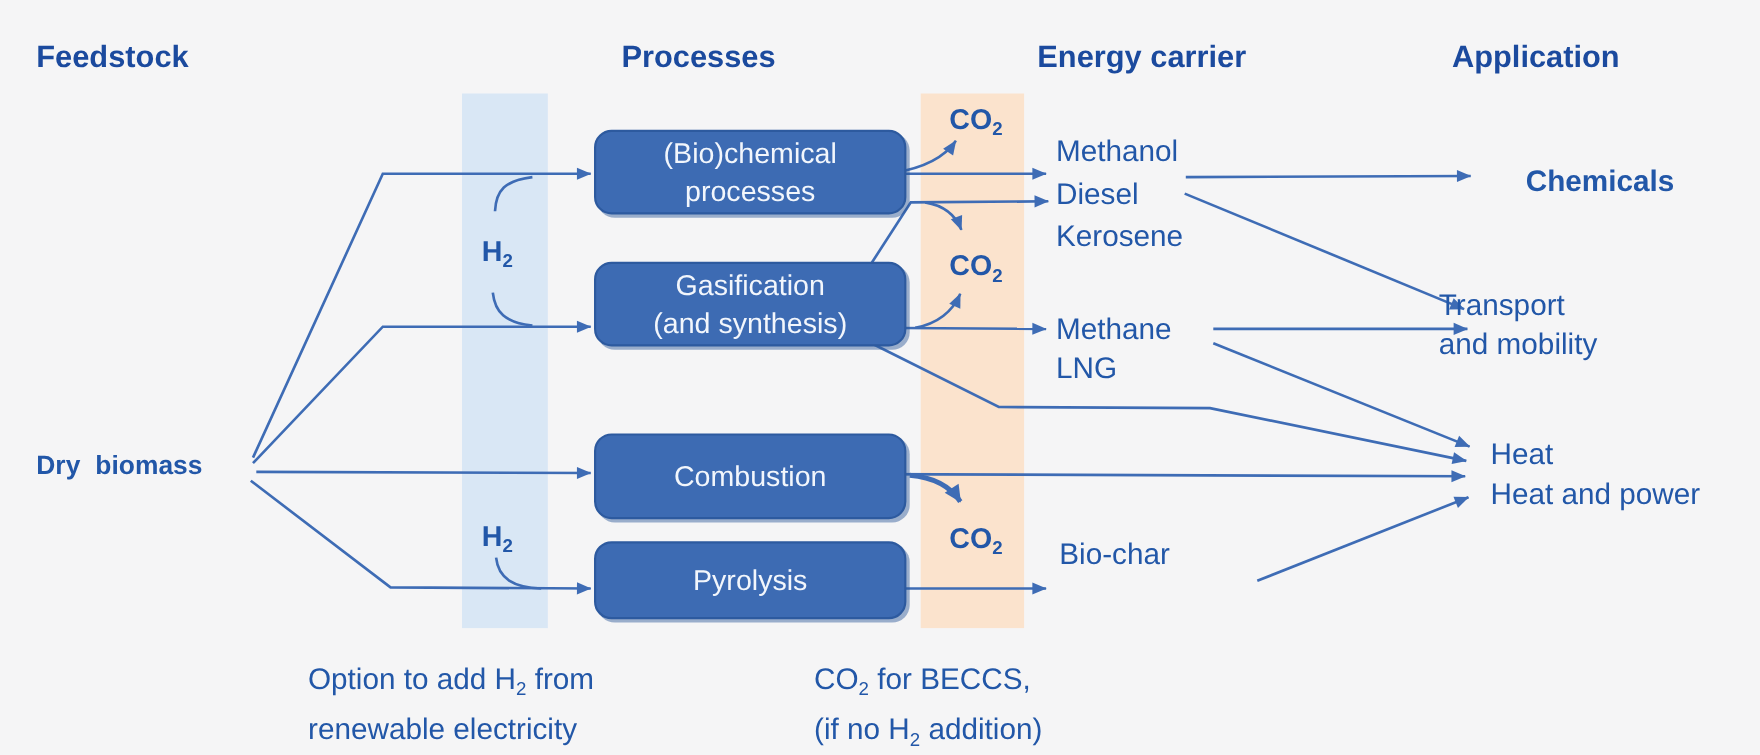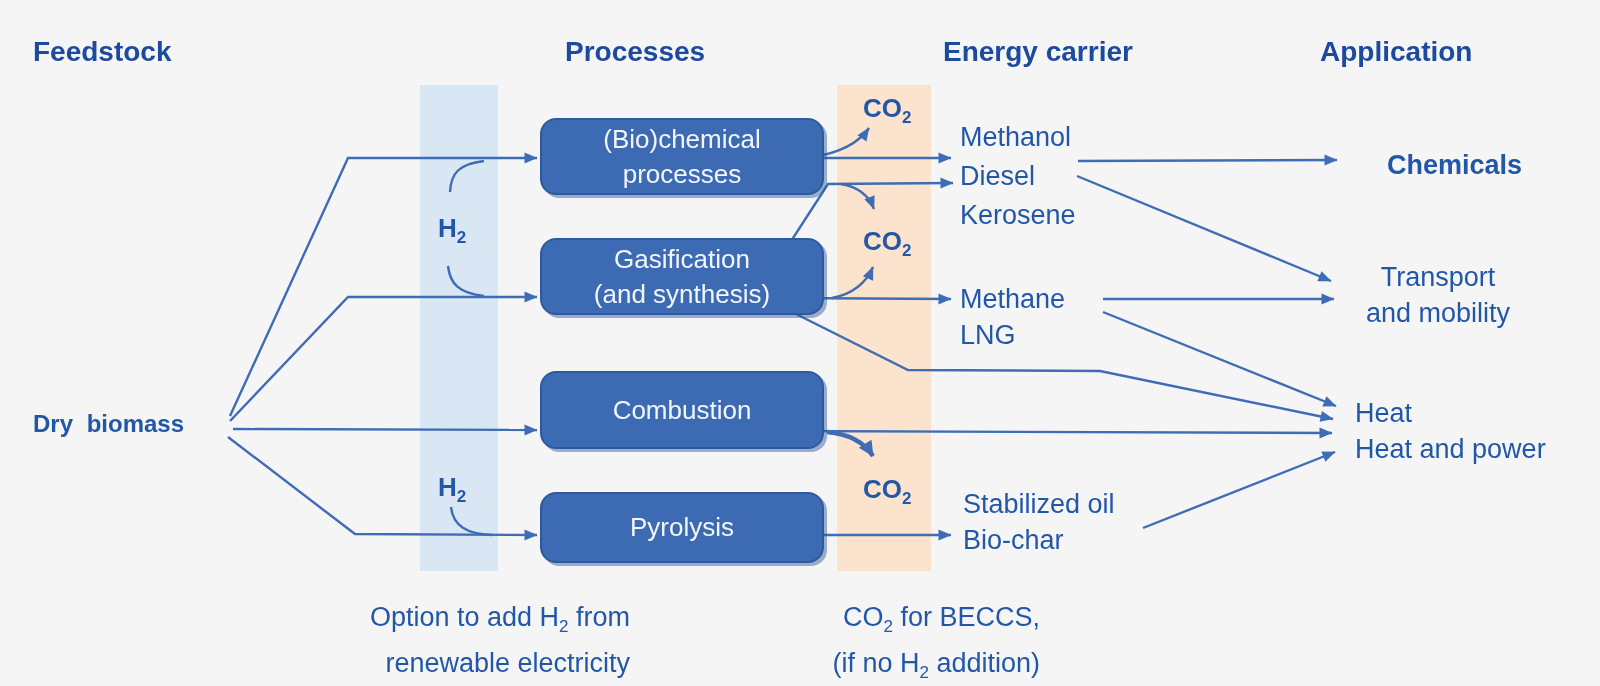--- a/index.html
+++ b/index.html
@@ -31,21 +31,21 @@
     box-shadow:3px 3px 0 rgba(43,86,150,0.45);
     color:var(--box-text);font-size:26px;line-height:35px;
     display:flex;flex-direction:column;justify-content:center;align-items:center;
     text-align:center;box-sizing:border-box;
   }
   .lbl{position:absolute;color:var(--label-text);font-size:27px;white-space:nowrap;font-weight:bold;}
   .sub{font-size:17px;vertical-align:-6px;}
   .group{position:absolute;color:var(--label-text);font-size:27px;white-space:nowrap;}
   .group div{display:block;}
   .caption{position:absolute;color:var(--label-text);font-size:27px;
-    line-height:37px;text-align:right;white-space:nowrap;}
+    line-height:37px;text-align:left;white-space:nowrap;}
   svg.flows{position:absolute;left:0;top:0;}
   svg.flows path{fill:none;stroke:var(--arrow);stroke-width:2.4;}
   svg.flows path.thick{stroke-width:4.5;}
   #arr path,#arrbig path{fill:var(--arrow);stroke:none;}
 </style>
 </head>
 <body>
 
 <div class="stage">
 
@@ -98,21 +98,21 @@
   <div class="lbl" style="left:33px;top:410px;font-size:24px;word-spacing:7px;">Dry biomass</div>
 
   <div class="pbox" style="top:118px;height:77px;">
     <span>(Bio)chemical</span>
     <span>processes</span>
   </div>
   <div class="pbox" style="top:238px;height:77px;">
     <span>Gasification</span>
     <span>(and synthesis)</span>
   </div>
-  <div class="pbox" style="top:371px;height:78px;justify-content:center;">
+  <div class="pbox" style="top:394px;height:78px;justify-content:center;">
     <span>Combustion</span>
   </div>
   <div class="pbox" style="top:492px;height:71px;">
     <span>Pyrolysis</span>
   </div>
 
   <div class="lbl" style="left:438px;top:213px;font-size:26px;"><span>H</span><span class="sub">2</span></div>
   <div class="lbl" style="left:438px;top:472px;font-size:26px;"><span>H</span><span class="sub">2</span></div>
 
   <div class="lbl" style="left:863px;top:93px;font-size:26px;"><span>CO</span><span class="sub">2</span></div>
@@ -122,26 +122,25 @@
   <div class="group" style="left:960px;top:118px;line-height:39px;">
     <div>Methanol</div>
     <div>Diesel</div>
     <div>Kerosene</div>
   </div>
   <div class="group" style="left:960px;top:281px;line-height:36px;">
     <div>Methane</div>
     <div>LNG</div>
   </div>
   <div class="group" style="left:963px;top:486px;line-height:36px;">
-    <div>Stabilized oil</div>
     <div>Bio-char</div>
   </div>
 
   <div class="lbl" style="left:1387px;top:150px;">Chemicals</div>
-  <div class="group" style="left:1366px;top:259px;line-height:36px;text-align:center;">
+  <div class="group" style="left:1308px;top:259px;line-height:36px;">
     <div>Transport</div>
     <div>and mobility</div>
   </div>
   <div class="group" style="left:1355px;top:395px;line-height:36px;">
     <div>Heat</div>
     <div>Heat and power</div>
   </div>
 
   <div class="caption" style="left:280px;top:599px;width:350px;">
     <div><span>Option to add H</span><span class="sub">2</span><span> from</span></div>

